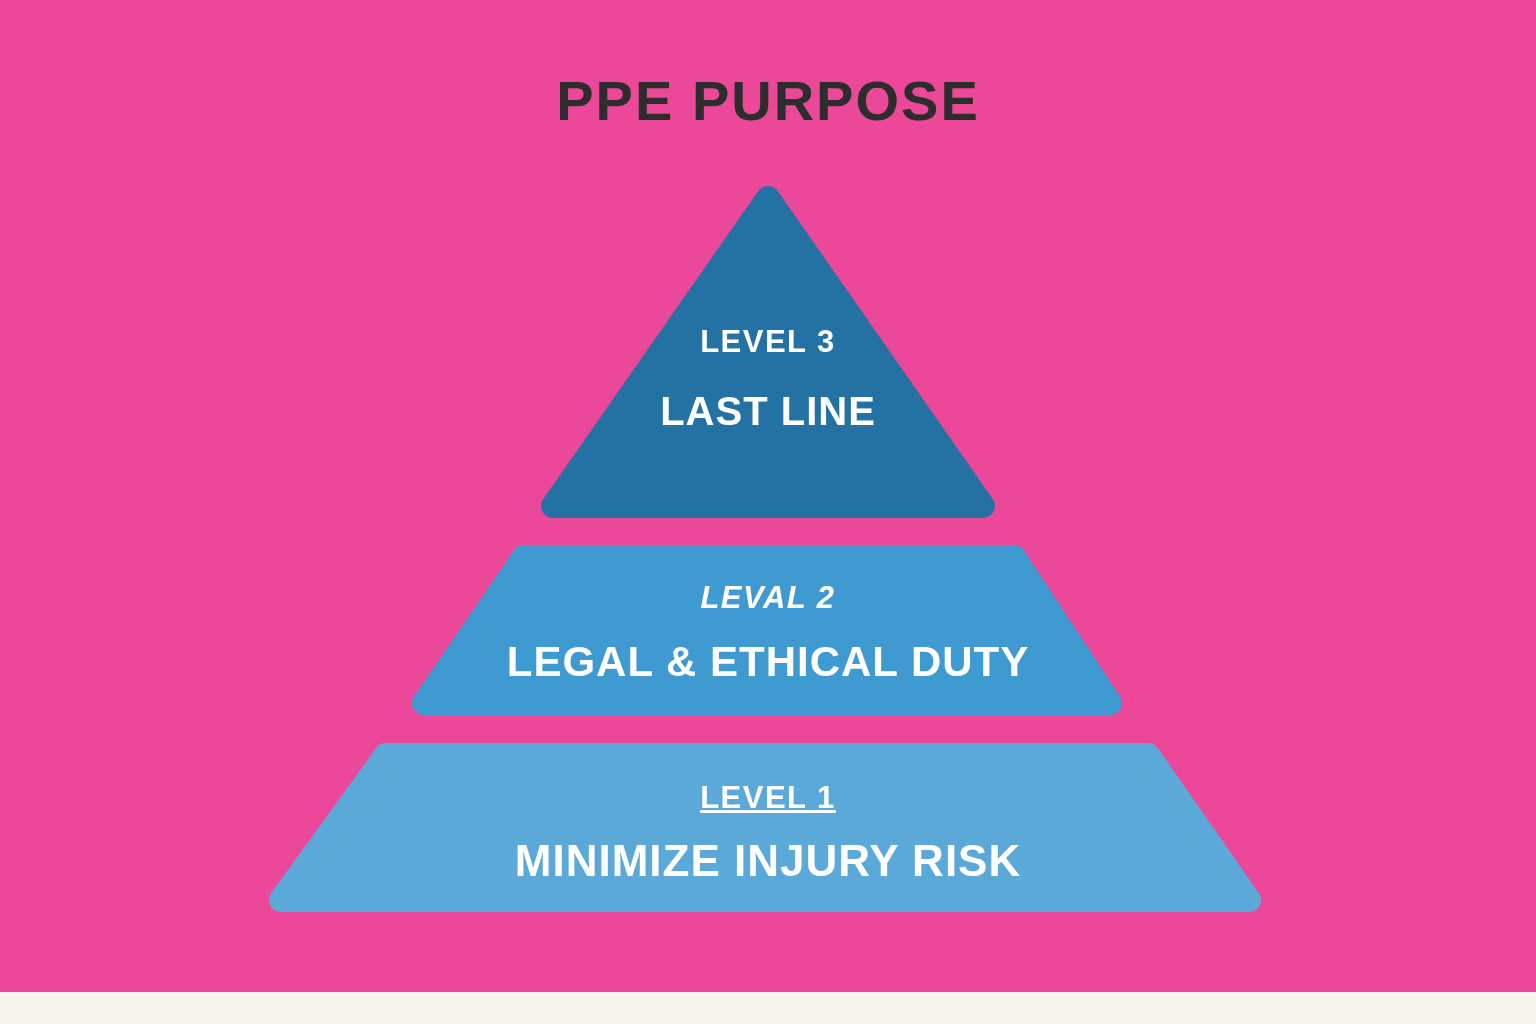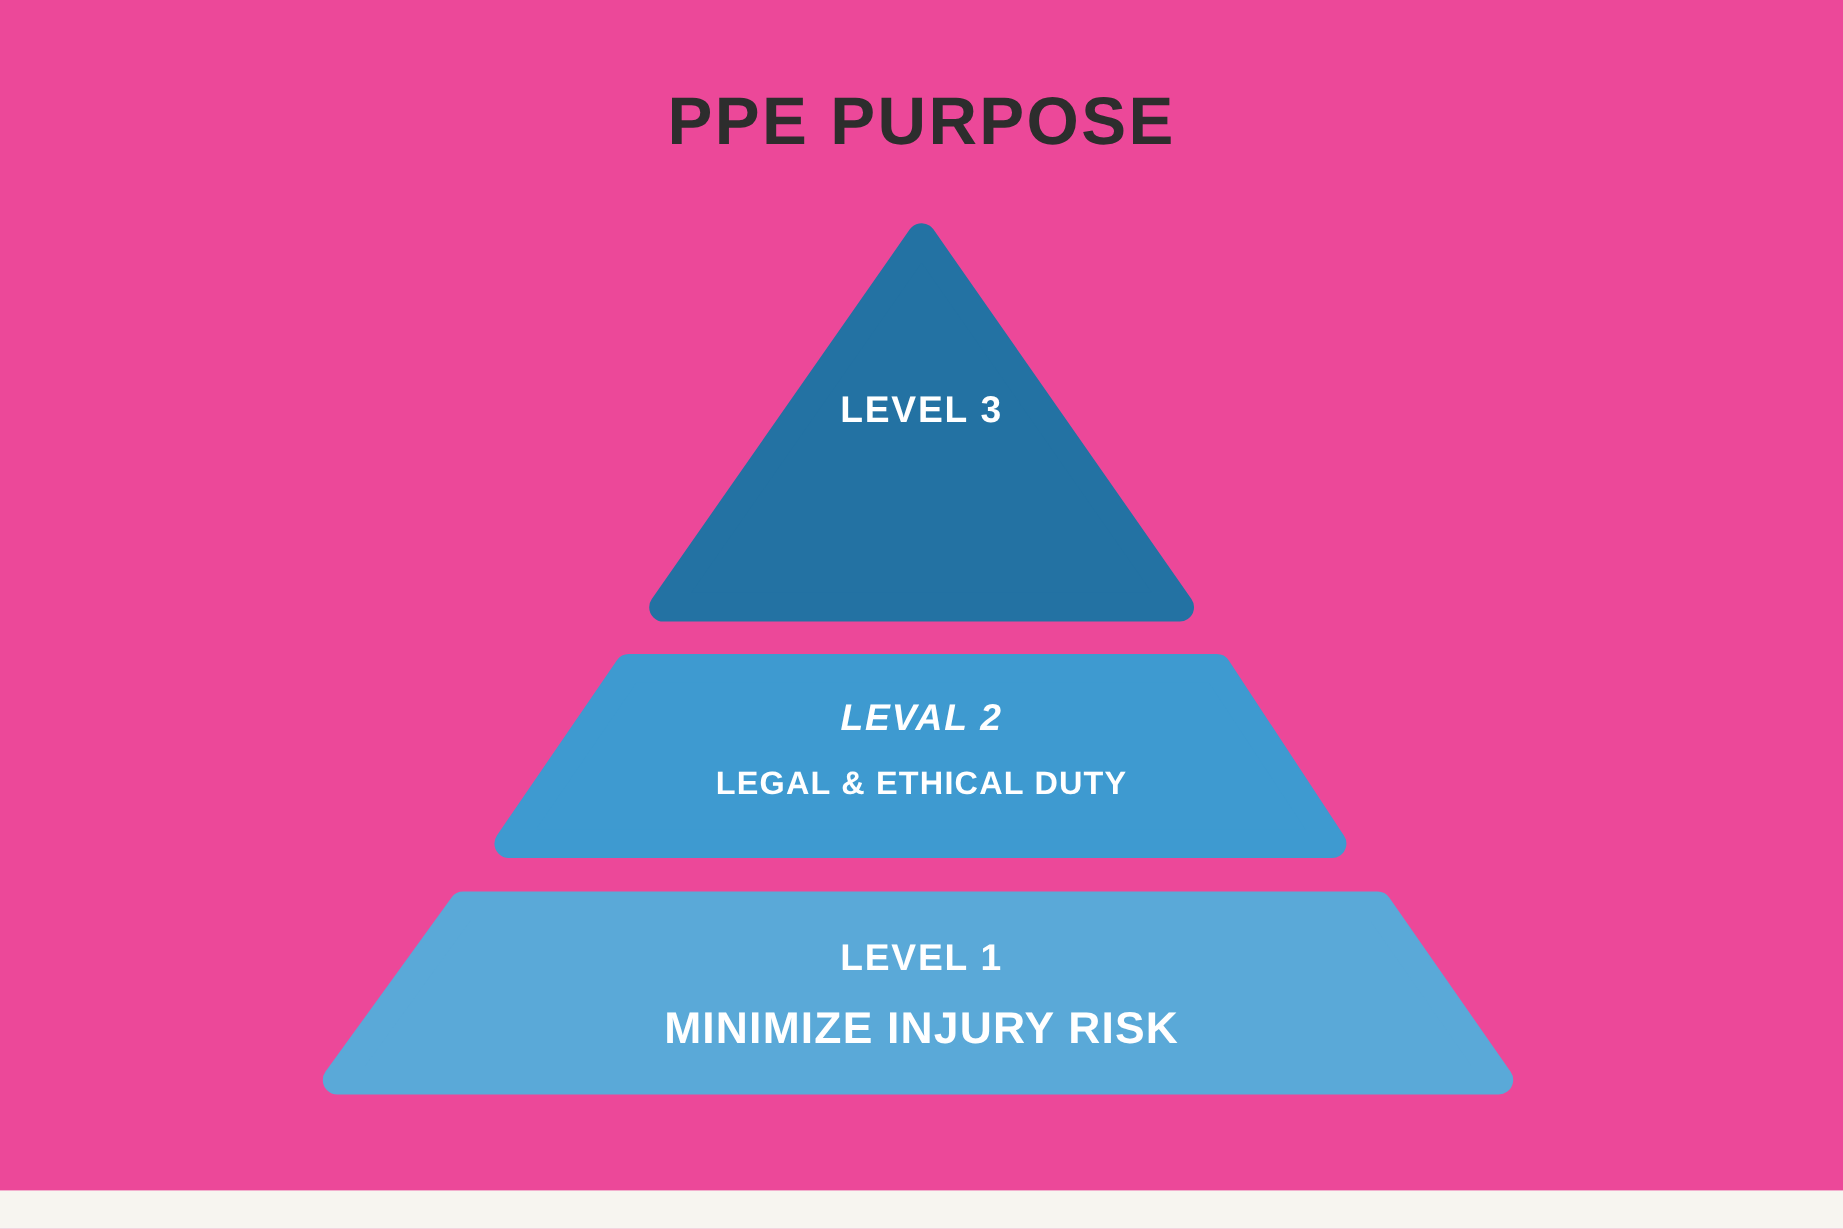--- a/index.html
+++ b/index.html
@@ -47,48 +47,49 @@
     text-align: center;
     color: #ffffff;
     font-weight: 700;
     line-height: 1.15;
   }
   .lvl-tag {
     font-size: 31px;
     letter-spacing: 1.5px;
   }
   .lvl-main {
-    font-size: 27px;
+    font-size: 42px;
     letter-spacing: 1px;
   }
   #l3-tag   { top: 324px; }
   #l3-line1 { top: 388px; font-size: 40px; }
   #l3-line2 { top: 442px; font-size: 40px; }
   #l2-tag   { top: 580px; font-style: italic; }
   #l2-line1 { top: 638px; }
-  #l1-tag   { top: 780px; }
-  #l1-line1 { top: 836px; font-size: 37px; }
+  #l1-tag   { top: 780px; text-decoration: underline; }
+  #l1-line1 { top: 836px; font-size: 44px; }
 </style>
 </head>
 <body>
 
 <div class="canvas">
 
   <h1 class="title">PPE PURPOSE</h1>
 
   <svg class="pyramid-svg" viewBox="0 0 1536 1024" aria-hidden="true">
 
     <polygon points="768,198 983,506 553,506" fill="#2372a3" stroke="#2372a3"></polygon>
 
     <polygon points="524,557 1014,557 1110,703 424,703" fill="#3e9ad0" stroke="#3e9ad0"></polygon>
 
     <polygon points="386,755 1148,755 1249,900 281,900" fill="#5aa9d8" stroke="#5aa9d8"></polygon>
   </svg>
 
   <div id="l3-tag" class="lvl-text lvl-tag">LEVEL 3</div>
+  <div id="l3-line1" class="lvl-text lvl-main">LAST LINE</div>
 
   <div id="l2-tag" class="lvl-text lvl-tag">LEVAL 2</div>
   <div id="l2-line1" class="lvl-text lvl-main">LEGAL &amp; ETHICAL DUTY</div>
 
   <div id="l1-tag" class="lvl-text lvl-tag">LEVEL 1</div>
   <div id="l1-line1" class="lvl-text lvl-main">MINIMIZE INJURY RISK</div>
 
 </div>
 
 </body></html>

